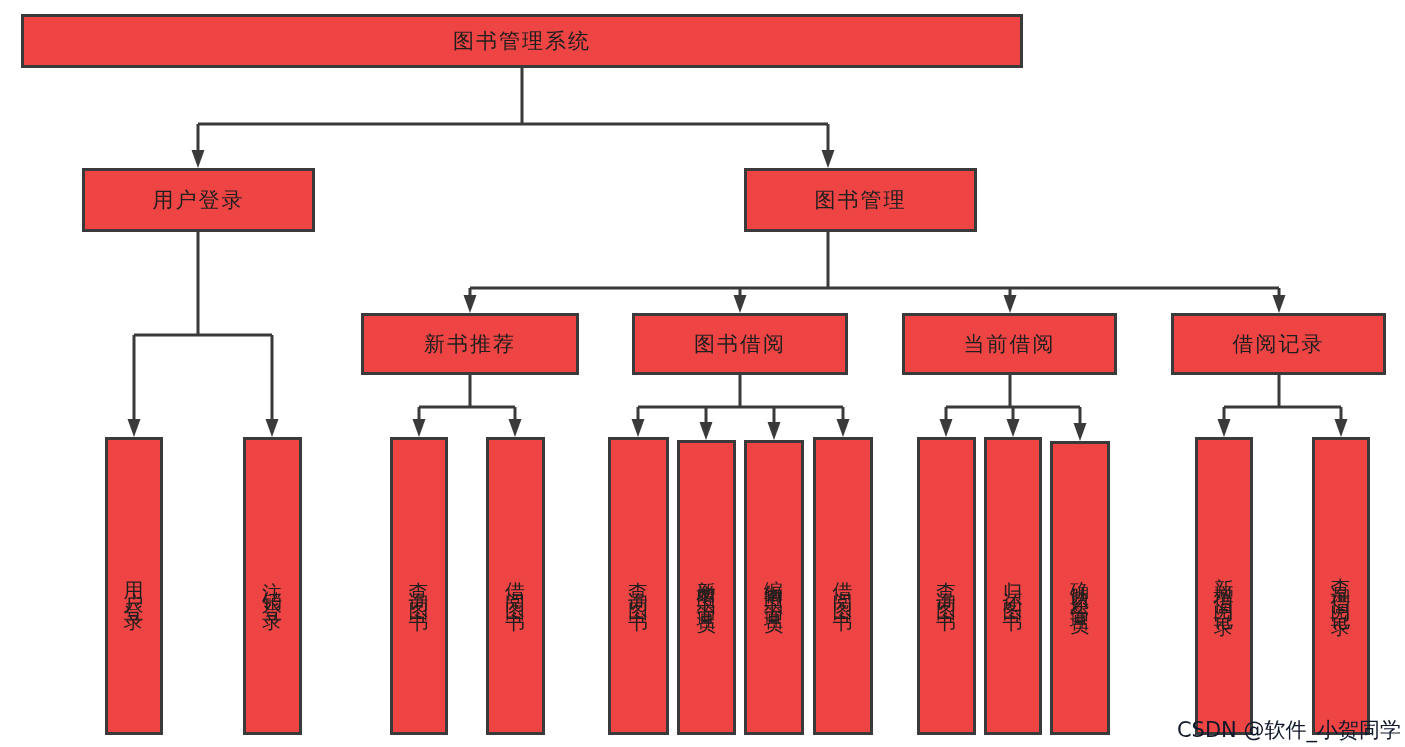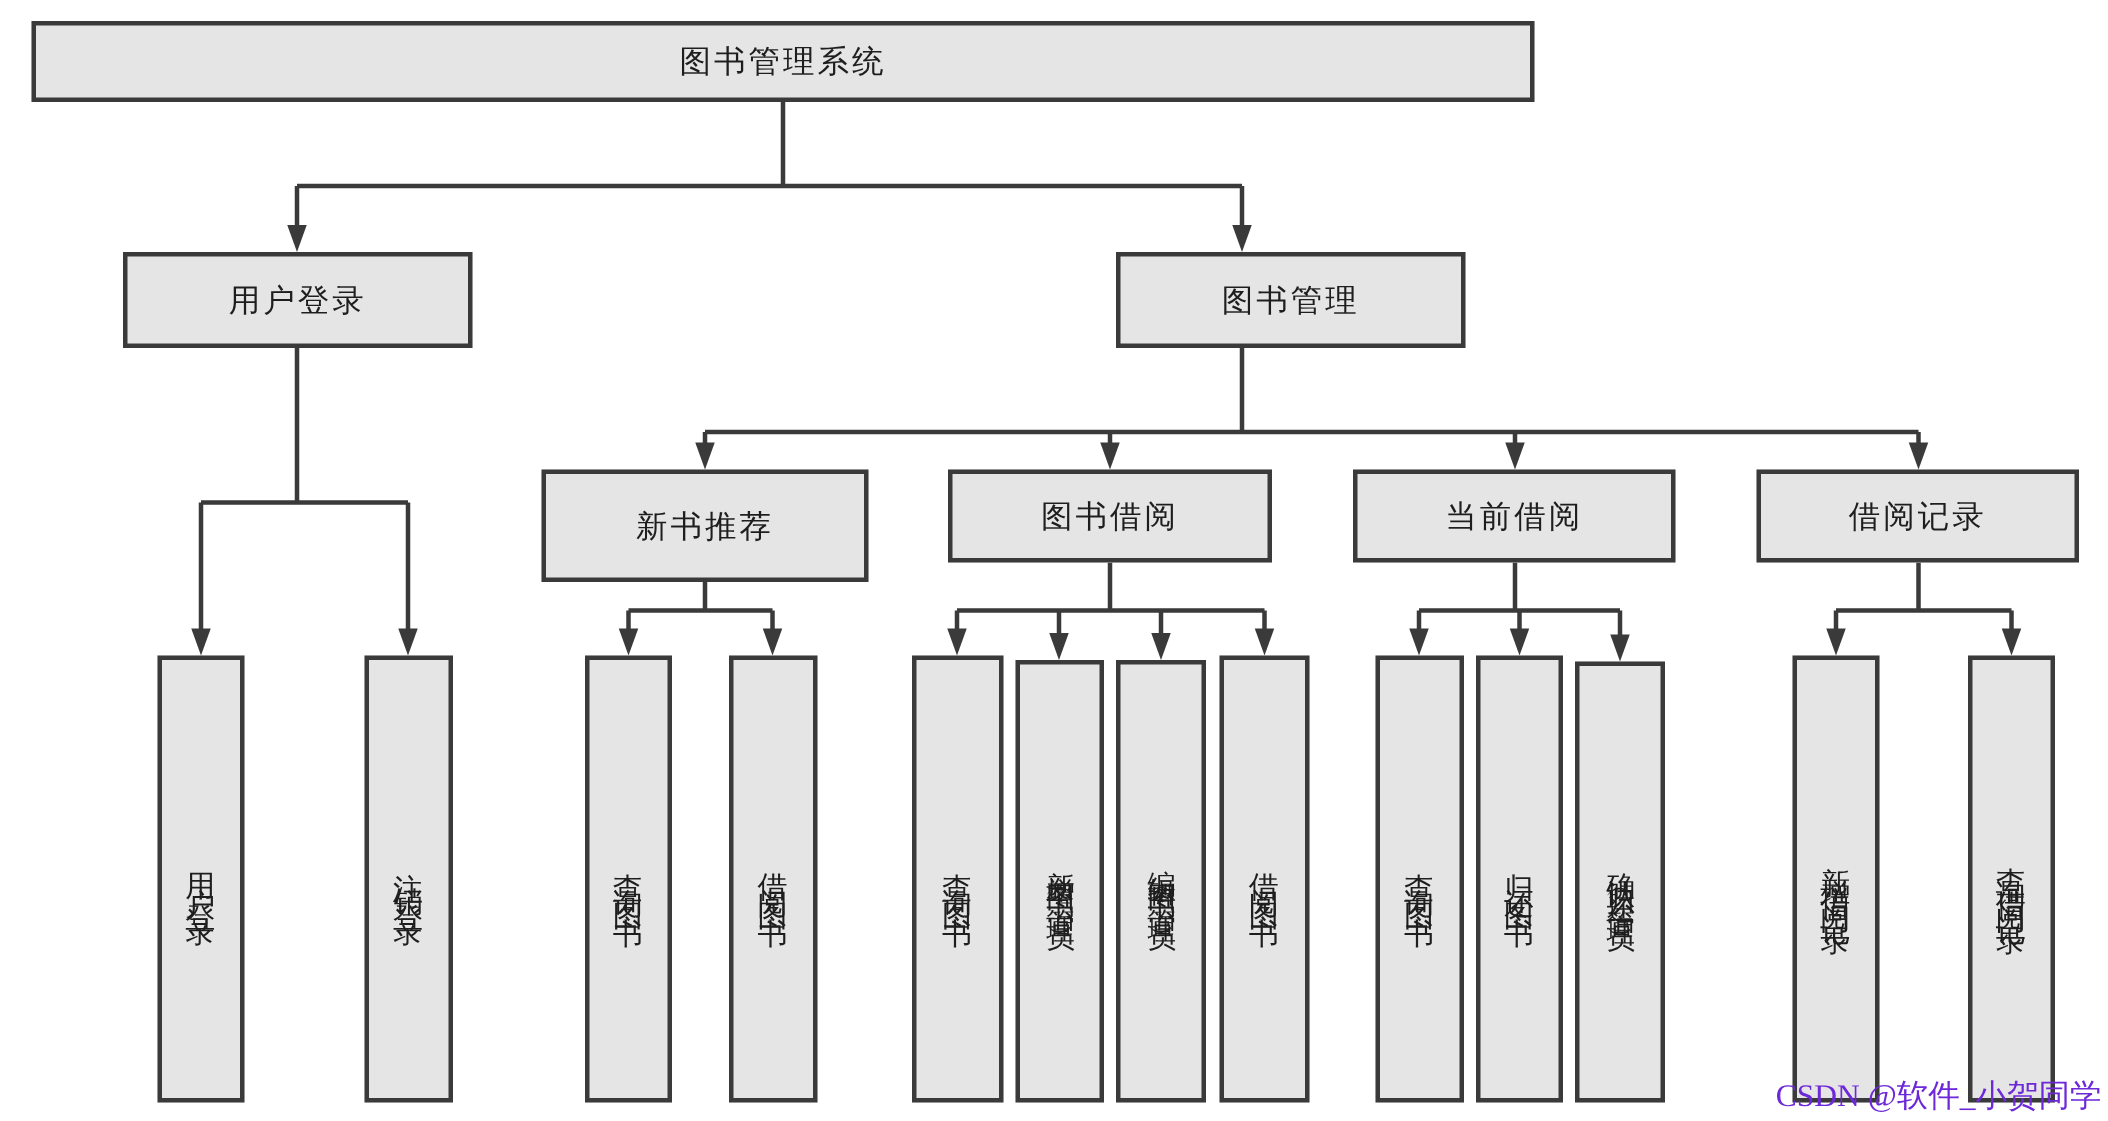--- a/index.html
+++ b/index.html
@@ -2,30 +2,30 @@
 <html><head>
 <meta charset="utf-8">
 <style>
   html,body{margin:0;padding:0;background:#ffffff;}
   .stage{
     position:relative;width:1405px;height:747px;background:#ffffff;
     font-family:"DejaVu Sans","Liberation Sans",sans-serif;color:#1e1e1e;overflow:hidden;
   }
   .wires{position:absolute;left:0;top:0;width:1405px;height:747px;z-index:1;}
   .node{
-    position:absolute;box-sizing:border-box;border:3px solid #3a3a3a;background:#e5e5e5;
+    position:absolute;box-sizing:border-box;border:3px solid #3a3a3a;background:#ef4444;
     display:flex;align-items:center;justify-content:center;z-index:2;
   }
   .node.h{font-size:21px;letter-spacing:2px;}
   .node.v span{writing-mode:vertical-rl;font-size:20px;letter-spacing:10px;line-height:1;}
   .node.v.mid span{letter-spacing:8px;}
   .node.v.long span{font-size:19px;letter-spacing:5px;}
   .watermark{
     position:absolute;right:4px;bottom:3px;z-index:3;
-    font-size:21px;color:#6d28d9;letter-spacing:0;white-space:nowrap;font-family:Liberation Serif, serif;
+    font-size:21px;color:#0f172a;letter-spacing:0;white-space:nowrap;
   }
 </style>
 </head>
 <body>
 
 <div class="stage">
 
   <svg class="wires" viewBox="0 0 1405 747" xmlns="http://www.w3.org/2000/svg">
       <path d="M522,68 V124 M198,124 H828" stroke="#3a3a3a" stroke-width="3" fill="none"></path>
       <path d="M198,124 V154" stroke="#3a3a3a" stroke-width="3" fill="none"></path>
@@ -78,21 +78,21 @@
     <span>图书管理系统</span>
   </div>
 
   <div class="node h" style="left:82px;top:168px;width:233px;height:64px">
     <span>用户登录</span>
   </div>
   <div class="node h" style="left:744px;top:168px;width:233px;height:64px">
     <span>图书管理</span>
   </div>
 
-  <div class="node h" style="left:361px;top:313px;width:218px;height:75px">
+  <div class="node h" style="left:361px;top:313px;width:218px;height:62px">
     <span>新书推荐</span>
   </div>
   <div class="node h" style="left:902px;top:313px;width:215px;height:62px">
     <span>当前借阅</span>
   </div>
   <div class="node h" style="left:632px;top:313px;width:216px;height:62px">
     <span>图书借阅</span>
   </div>
   <div class="node h" style="left:1171px;top:313px;width:215px;height:62px">
     <span>借阅记录</span>

